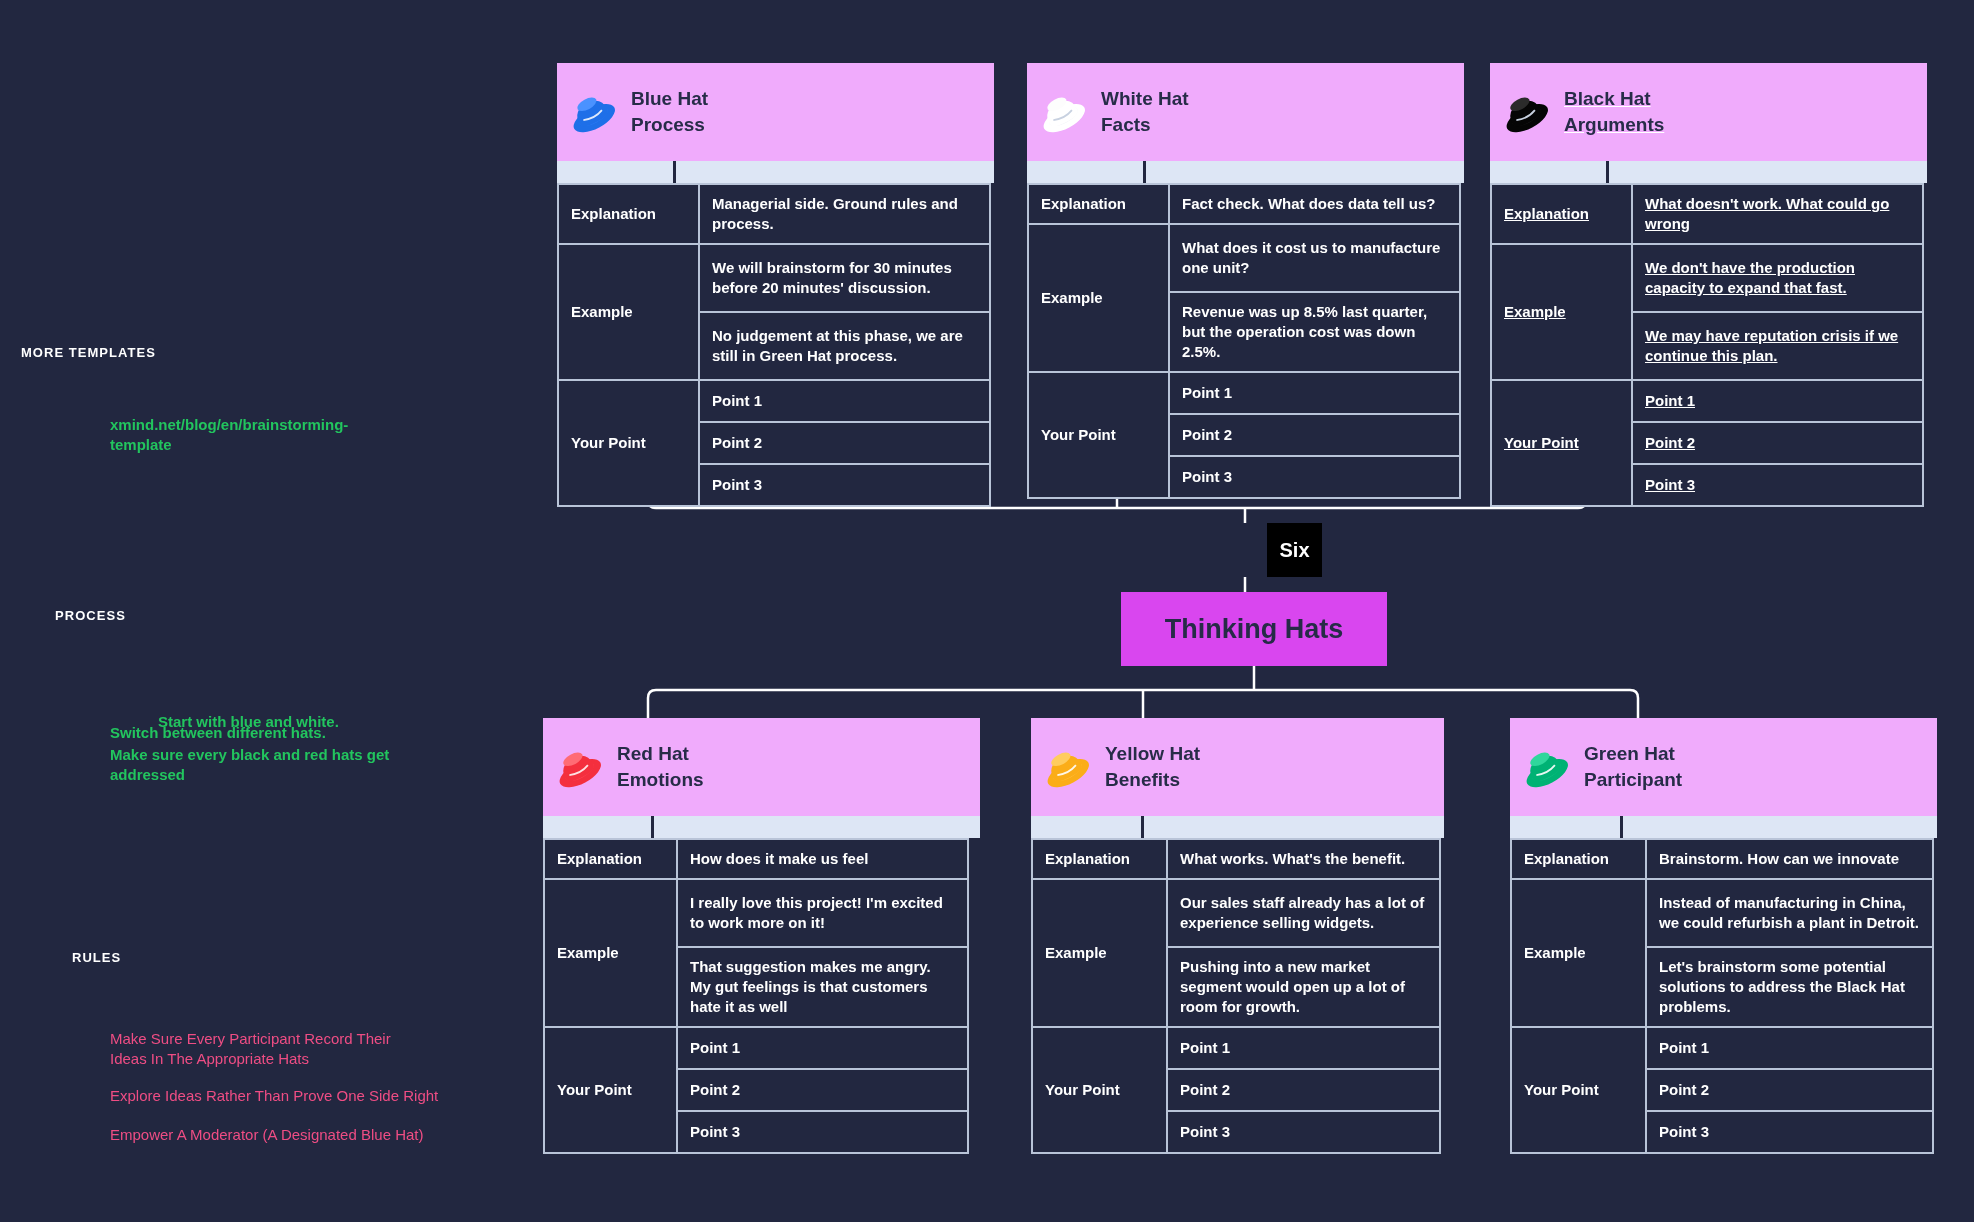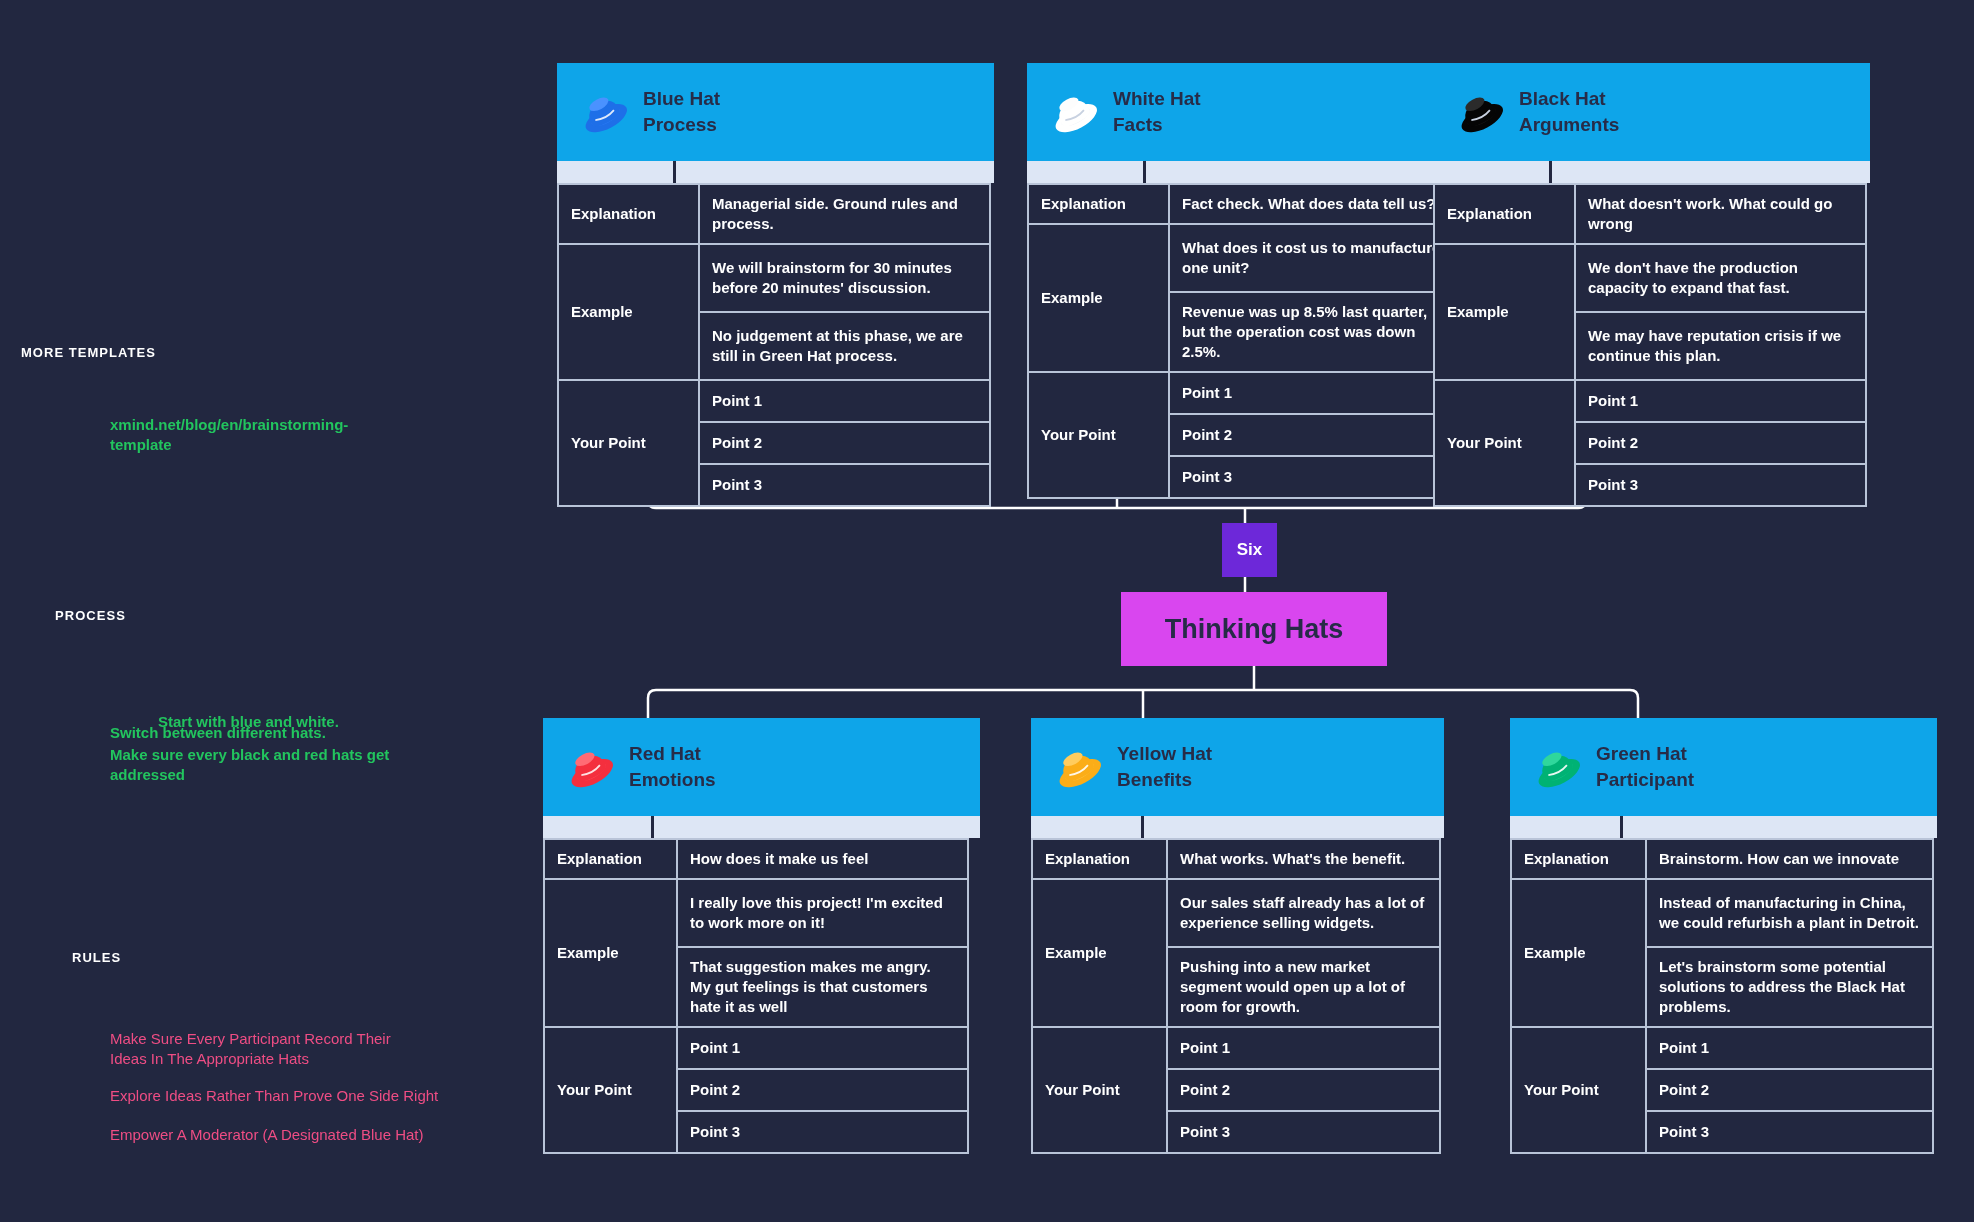--- a/index.html
+++ b/index.html
@@ -37,25 +37,25 @@
     color: #ef4d84;
     font-weight: normal;
     font-size: 15px;
   }
 
   
   .card {
     position: absolute;
   }
   .card-header {
-    background: #0ea5e9;
+    background: #f0abfc;
     box-sizing: border-box;
     display: flex;
     align-items: center;
-    padding-left: 18px;
+    padding-left: 6px;
     gap: 12px;
     height: 98px;
   }
   .hat-icon {
     width: 56px;
     height: 56px;
     flex: 0 0 56px;
     display: block;
   }
   .card-title {
@@ -92,27 +92,28 @@
   .tbl td.lbl {
     text-align: left;
     vertical-align: middle;
   }
   .tbl td.ex-row { height: 48px; margin-top: 40px; }
   .tbl td.pt-row { height: 22px; }
 
   
   .six-badge {
     position: absolute;
-    background: #6d28d9;
+    background: #000000;
     color: #ffffff;
-    font-size: 17px;
+    font-size: 20px;
     font-weight: bold;
     display: flex;
     align-items: center;
     justify-content: center;
+    margin-left: 45px;
   }
   .thinking-node {
     position: absolute;
     background: #d946ef;
     color: #262b47;
     font-size: 27px;
     font-weight: bold;
     display: flex;
     align-items: center;
     justify-content: center;
@@ -252,21 +253,21 @@
     <tr>
       <td class="pt-row">Point 2</td>
     </tr>
     <tr>
       <td class="pt-row">Point 3</td>
     </tr>
   </tbody>
     </table>
 </div>
 
-<div class="card" style="left:1433px; top:63px; width:437px;">
+<div class="card" style="left:1490px; top:63px; width:437px;text-decoration:underline;">
   <div class="card-header">
     <span class="hat-icon">
       <svg viewBox="0 0 64 64" width="56" height="56">
         <g transform="rotate(-28 32 32)">
           <ellipse cx="32" cy="40" rx="26" ry="12" fill="#050505"></ellipse>
           <ellipse cx="32" cy="38" rx="18" ry="7.5" fill="#1a1a1a"></ellipse>
           <path d="M14 38 q0 -17 18 -17 q18 0 18 17 q0 7 -18 7 q-18 0 -18 -7z" fill="#050505"></path>
           <ellipse cx="32" cy="22" rx="12" ry="6" fill="#2b2b2b"></ellipse>
           <path d="M20 36 q12 5 24 0" stroke="#c8d1e0" stroke-width="2" fill="none"></path>
         </g>

